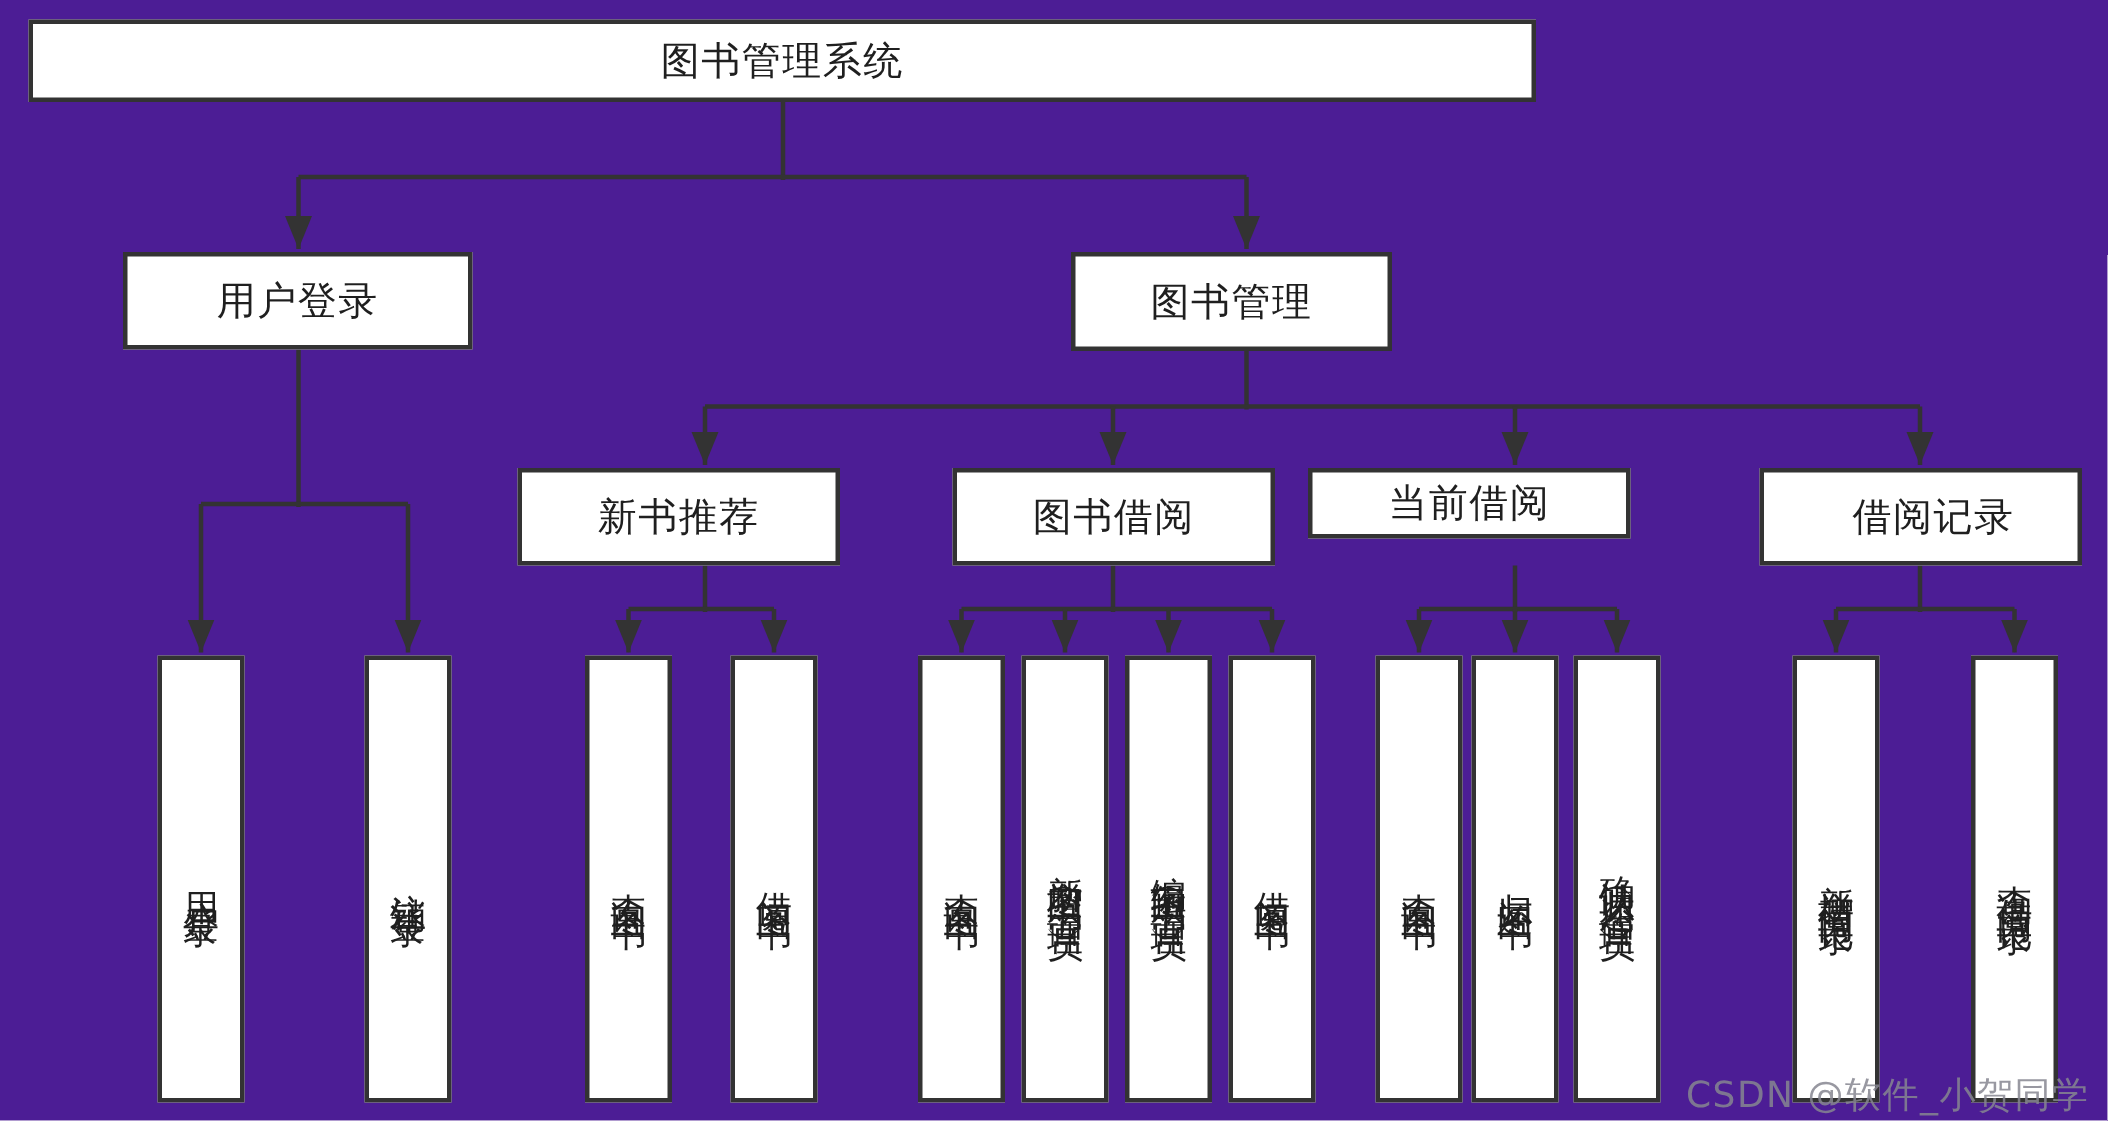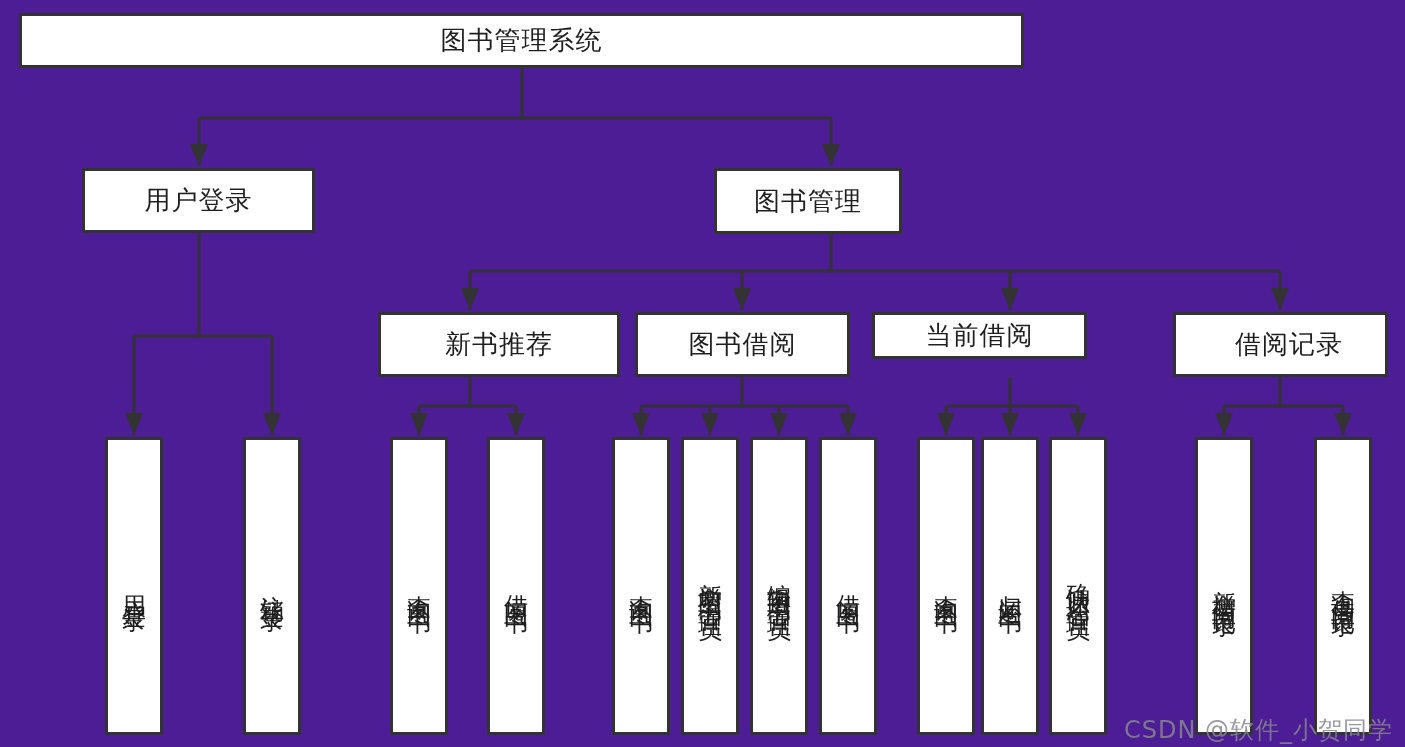--- a/index.html
+++ b/index.html
@@ -113,23 +113,23 @@
 
     <line x1="1280" y1="377" x2="1280" y2="408"></line>
     <line x1="1224" y1="406" x2="1343" y2="406"></line>
     <line x1="1224" y1="406" x2="1224" y2="435" marker-end="url(#arrowhead)"></line>
     <line x1="1343" y1="406" x2="1343" y2="435" marker-end="url(#arrowhead)"></line>
   </svg>
 
   <div class="node root" style="left:19px; top:13px; width:1005px; height:55px;">图书管理系统</div>
 
   <div class="node" style="left:82px; top:168px; width:233px; height:65px;">用户登录</div>
-  <div class="node" style="left:714px; top:168px; width:188px; height:66px;">图书管理</div>
+  <div class="node" style="left:714px; top:168px; width:214px; height:66px;">图书管理</div>
 
-  <div class="node" style="left:378px; top:312px; width:242px; height:65px;">新书推荐</div>
+  <div class="node" style="left:345px; top:312px; width:215px; height:65px;">新书推荐</div>
   <div class="node" style="left:635px; top:312px; width:215px; height:65px;">图书借阅</div>
   <div class="node" style="left:872px; top:312px; width:215px; height:47px;">当前借阅</div>
   <div class="node" style="left:1173px; top:312px; width:215px; height:65px;padding-left:17px;">借阅记录</div>
 
   <div class="vnode" style="left:105px;">
     <span>用户登录</span>
   </div>
   <div class="vnode" style="left:243px;">
     <span>注销登录</span>
   </div>

